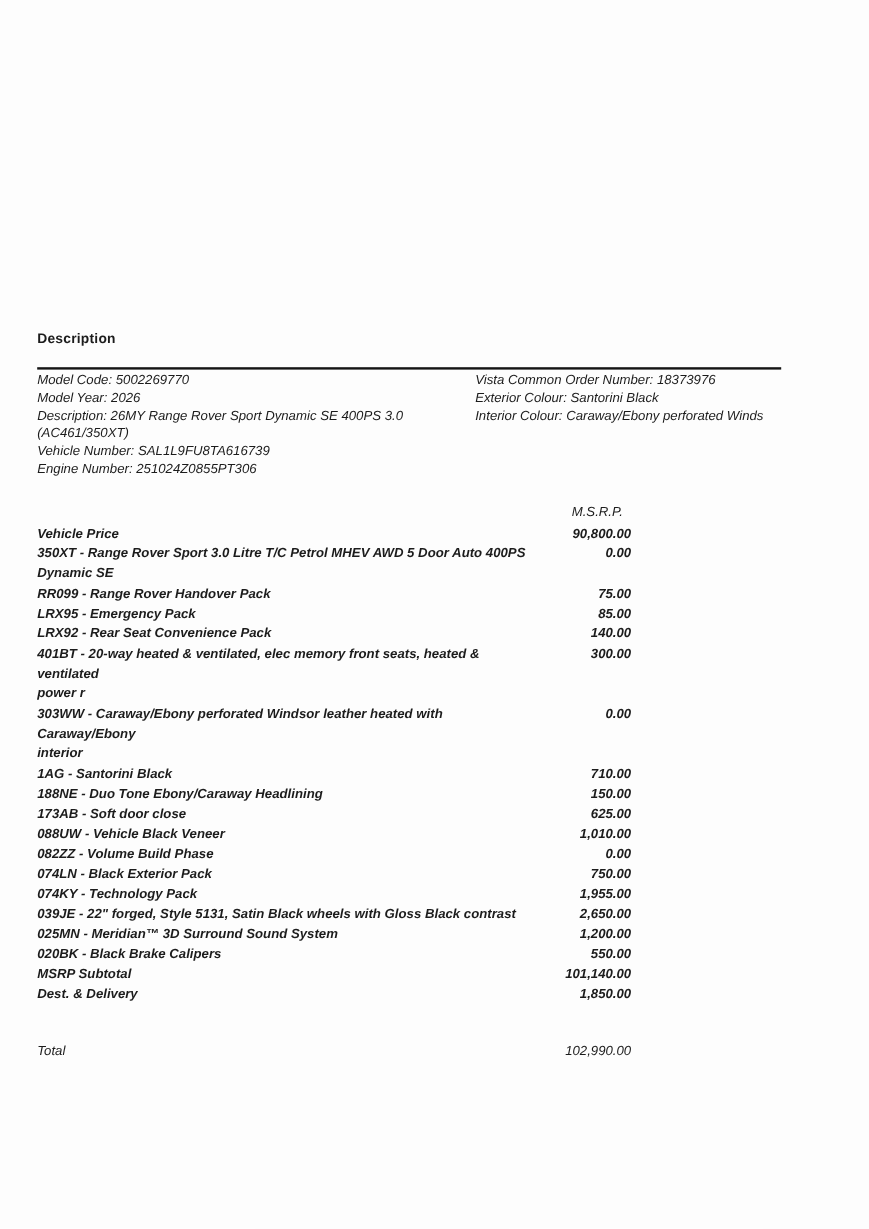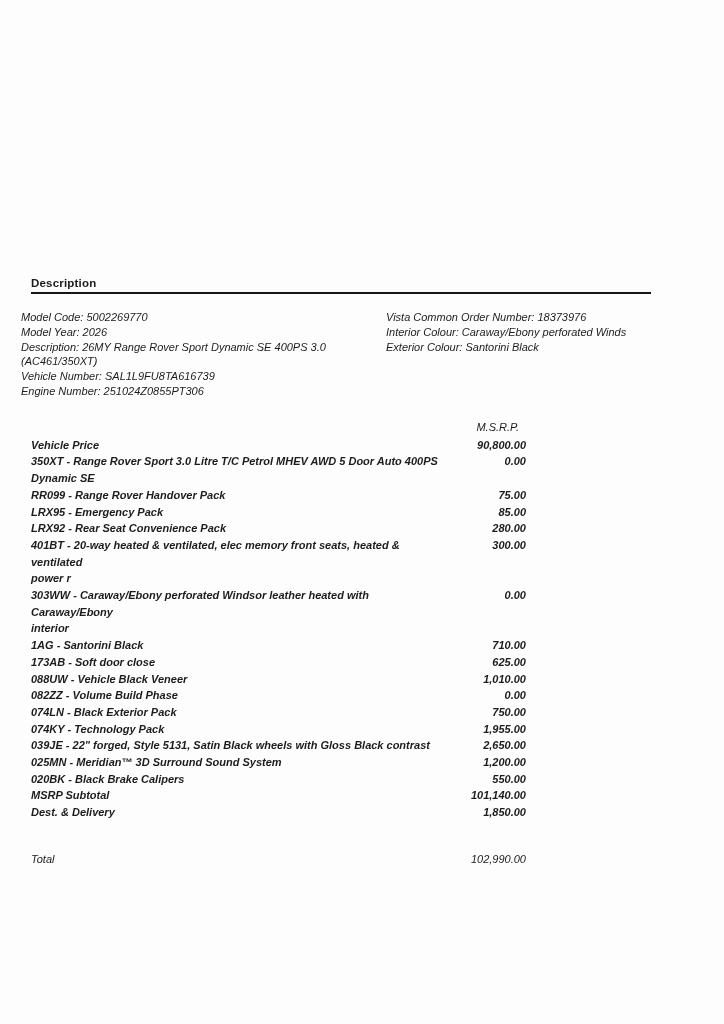--- a/index.html
+++ b/index.html
@@ -20,26 +20,26 @@
   }
   .section-header {
     position: absolute;
     left: 31px;
     top: 277px;
     width: 620px;
     font-style: normal;
     font-weight: bold;
     font-size: 11.5px;
     letter-spacing: 0.2px;
-    padding-bottom: 3px;
+    padding-bottom: 17px;
     border-bottom: 2px solid #151515;
   }
   .info-block {
     position: absolute;
-    left: 21px;
+    left: 31px;
     top: 310px;
     right: 30px;
     display: flex;
   }
   .info-col {
     line-height: 14.8px;
   }
   .info-col.left  { width: 333px; flex: none; }
   .info-col.right { flex: 1; margin-left: 32px; }
   .info-line {
@@ -104,23 +104,23 @@
 (AC461/350XT)</div>
 
         <div class="info-line">Vehicle Number: SAL1L9FU8TA616739</div>
 
         <div class="info-line">Engine Number: 251024Z0855PT306</div>
       </div>
     <div class="info-col right">
 
         <div class="info-line">Vista Common Order Number: 18373976</div>
 
+        <div class="info-line">Exterior Colour: Santorini Black</div>
+
         <div class="info-line">Interior Colour: Caraway/Ebony perforated Winds</div>
-
-        <div class="info-line">Exterior Colour: Santorini Black</div>
       </div>
   </div>
 
   <div class="price-table">
     <div class="msrp-header">M.S.R.P.</div>
 
     <div class="rows">
 
         <div class="row">
           <div class="desc">Vehicle Price</div>
@@ -138,40 +138,44 @@
           <div class="price">75.00</div>
         </div>
 
         <div class="row">
           <div class="desc">LRX95 - Emergency Pack</div>
           <div class="price">85.00</div>
         </div>
 
         <div class="row">
           <div class="desc">LRX92 - Rear Seat Convenience Pack</div>
-          <div class="price">280.00</div>
+          <div class="price">140.00</div>
         </div>
 
         <div class="row">
           <div class="desc">401BT - 20-way heated &amp; ventilated, elec memory front seats, heated &amp; ventilated
 power r</div>
           <div class="price">300.00</div>
         </div>
 
         <div class="row">
           <div class="desc">303WW - Caraway/Ebony perforated Windsor leather heated with Caraway/Ebony
 interior</div>
           <div class="price">0.00</div>
         </div>
 
         <div class="row">
           <div class="desc">1AG - Santorini Black</div>
           <div class="price">710.00</div>
         </div>
 
+        <div class="row">
+          <div class="desc">188NE - Duo Tone Ebony/Caraway Headlining</div>
+          <div class="price">150.00</div>
+        </div>
 
         <div class="row">
           <div class="desc">173AB - Soft door close</div>
           <div class="price">625.00</div>
         </div>
 
         <div class="row">
           <div class="desc">088UW - Vehicle Black Veneer</div>
           <div class="price">1,010.00</div>
         </div>

